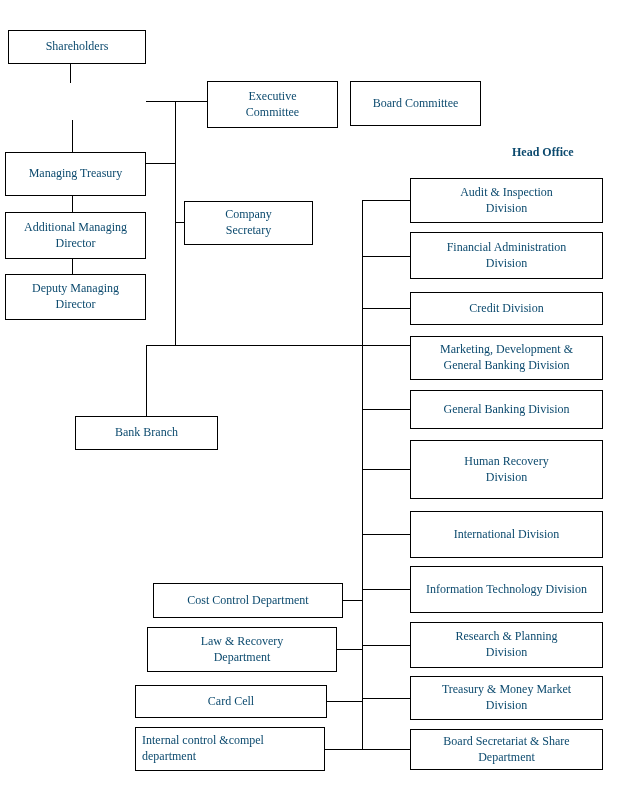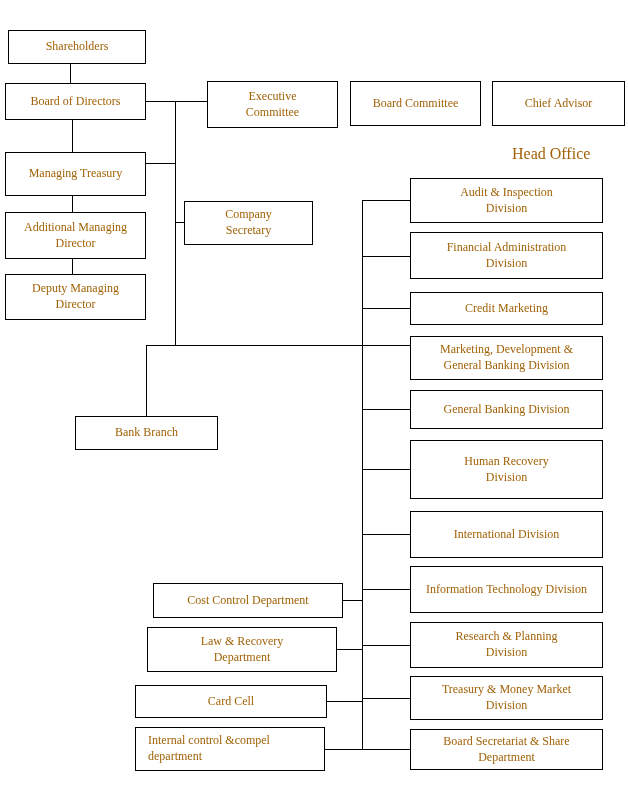--- a/index.html
+++ b/index.html
@@ -1,31 +1,31 @@
 <!DOCTYPE html>
 <html><head>
 <meta charset="utf-8">
 <style>
   * { margin:0; padding:0; box-sizing:border-box; }
   html,body { background:#fff; }
   .canvas {
     position:relative; width:628px; height:778px; background:#ffffff;
-    font-family:"Liberation Serif", serif; color:#a16207; overflow:hidden;
+    font-family:"Liberation Serif", serif; color:#0c4a6e; overflow:hidden;
   }
   svg.lines { position:absolute; left:0; top:0; width:628px; height:786px; }
   svg.lines line { stroke:#000; stroke-width:1; shape-rendering:crispEdges; }
   .node {
     position:absolute; border:1px solid #000; background:#fff;
     display:flex; align-items:center; justify-content:center;
     text-align:center; font-size:12px; line-height:1.3;
     padding:2px 4px; white-space:pre-line;
   }
-  .node.left-align { justify-content:flex-start; text-align:left; padding-left:12px; }
+  .node.left-align { justify-content:flex-start; text-align:left; padding-left:6px; }
   .plain-label {
-    position:absolute; font-size:16px; font-weight:normal; white-space:nowrap;
+    position:absolute; font-size:12px; font-weight:bold; white-space:nowrap;
   }
 </style>
 </head>
 <body>
 
 <div class="canvas">
 
   <svg class="lines" viewBox="0 0 628 786" xmlns="http://www.w3.org/2000/svg">
 
     <line x1="70" y1="64" x2="70" y2="83"></line>
@@ -58,44 +58,42 @@
     <line x1="362" y1="698" x2="410" y2="698"></line>
     <line x1="362" y1="749" x2="410" y2="749"></line>
 
     <line x1="325" y1="600" x2="362" y2="600"></line>
     <line x1="325" y1="649" x2="362" y2="649"></line>
     <line x1="325" y1="701" x2="362" y2="701"></line>
     <line x1="325" y1="749" x2="362" y2="749"></line>
   </svg>
 
   <div class="node" style="left:8px;top:30px;width:138px;height:34px">Shareholders</div>
-  <div class="node" style="left:5px;top:83px;width:141px;height:37px">Board of Directors</div>
   <div class="node" style="left:5px;top:152px;width:141px;height:44px">Managing Treasury</div>
   <div class="node" style="left:5px;top:212px;width:141px;height:47px">Additional Managing
 Director</div>
   <div class="node" style="left:5px;top:274px;width:141px;height:46px">Deputy Managing
 Director</div>
 
   <div class="node" style="left:207px;top:81px;width:131px;height:47px">Executive
 Committee</div>
   <div class="node" style="left:350px;top:81px;width:131px;height:45px">Board Committee</div>
-  <div class="node" style="left:492px;top:81px;width:133px;height:45px">Chief Advisor</div>
 
   <div class="node" style="left:184px;top:201px;width:129px;height:44px">Company
 Secretary</div>
 
   <div class="plain-label" style="left:512px;top:145px">Head Office</div>
 
   <div class="node" style="left:75px;top:416px;width:143px;height:34px">Bank Branch</div>
 
   <div class="node" style="left:410px;top:178px;width:193px;height:45px">Audit &amp; Inspection
 Division</div>
   <div class="node" style="left:410px;top:232px;width:193px;height:47px">Financial Administration
 Division</div>
-  <div class="node" style="left:410px;top:292px;width:193px;height:33px">Credit Marketing</div>
+  <div class="node" style="left:410px;top:292px;width:193px;height:33px">Credit Division</div>
   <div class="node" style="left:410px;top:336px;width:193px;height:44px">Marketing, Development &amp;
 General Banking Division</div>
   <div class="node" style="left:410px;top:390px;width:193px;height:39px">General Banking Division</div>
   <div class="node" style="left:410px;top:440px;width:193px;height:59px">Human Recovery
 Division</div>
   <div class="node" style="left:410px;top:511px;width:193px;height:47px">International Division</div>
   <div class="node" style="left:410px;top:566px;width:193px;height:47px">Information Technology Division</div>
   <div class="node" style="left:410px;top:622px;width:193px;height:46px">Research &amp; Planning
 Division</div>
   <div class="node" style="left:410px;top:676px;width:193px;height:44px">Treasury &amp; Money Market

